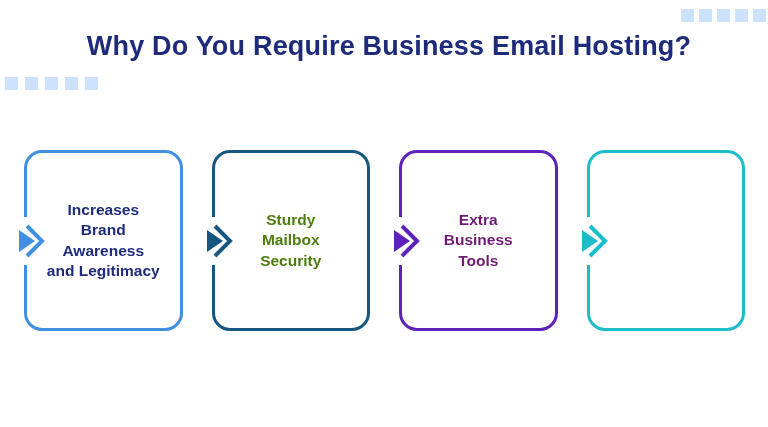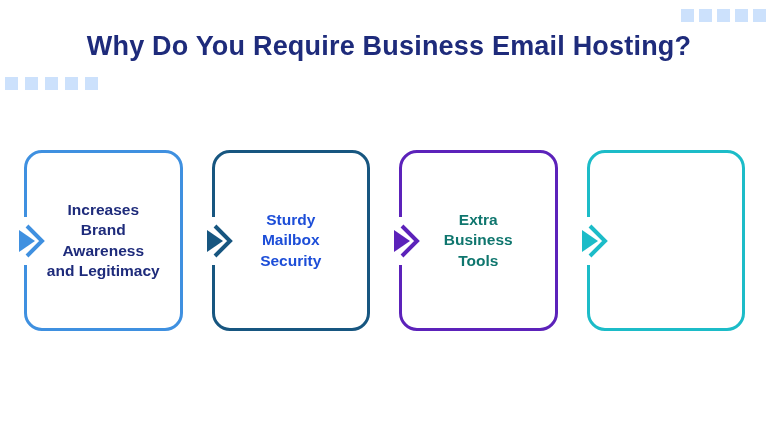--- a/index.html
+++ b/index.html
@@ -127,34 +127,34 @@
     </div>
 
     <div class="card" style="border-color: rgb(23, 86, 128);">
       <span class="chev" style="color: rgb(23, 86, 128);">
         <svg viewBox="0 0 34 48" xmlns="http://www.w3.org/2000/svg">
           <rect x="9.5" y="0" width="8" height="48" fill="#ffffff"></rect>
           <path d="M5 13 L21 24 L5 35 Z" fill="currentColor"></path>
           <path d="M13 9 L28 24 L13 39" fill="none" stroke="currentColor" stroke-width="4"></path>
         </svg>
       </span>
-      <div class="card-label" style="color: #1d4ed8;">Sturdy
+      <div class="card-label" style="color: #4d7c0f;">Sturdy
 Mailbox
 Security</div>
     </div>
 
     <div class="card" style="border-color: rgb(92, 34, 186);">
       <span class="chev" style="color: rgb(92, 34, 186);">
         <svg viewBox="0 0 34 48" xmlns="http://www.w3.org/2000/svg">
           <rect x="9.5" y="0" width="8" height="48" fill="#ffffff"></rect>
           <path d="M5 13 L21 24 L5 35 Z" fill="currentColor"></path>
           <path d="M13 9 L28 24 L13 39" fill="none" stroke="currentColor" stroke-width="4"></path>
         </svg>
       </span>
-      <div class="card-label" style="color: #0f766e;">Extra
+      <div class="card-label" style="color: #701a75;">Extra
 Business
 Tools</div>
     </div>
 
     <div class="card" style="border-color: rgb(28, 188, 200);">
       <span class="chev" style="color: rgb(28, 188, 200);">
         <svg viewBox="0 0 34 48" xmlns="http://www.w3.org/2000/svg">
           <rect x="9.5" y="0" width="8" height="48" fill="#ffffff"></rect>
           <path d="M5 13 L21 24 L5 35 Z" fill="currentColor"></path>
           <path d="M13 9 L28 24 L13 39" fill="none" stroke="currentColor" stroke-width="4"></path>

